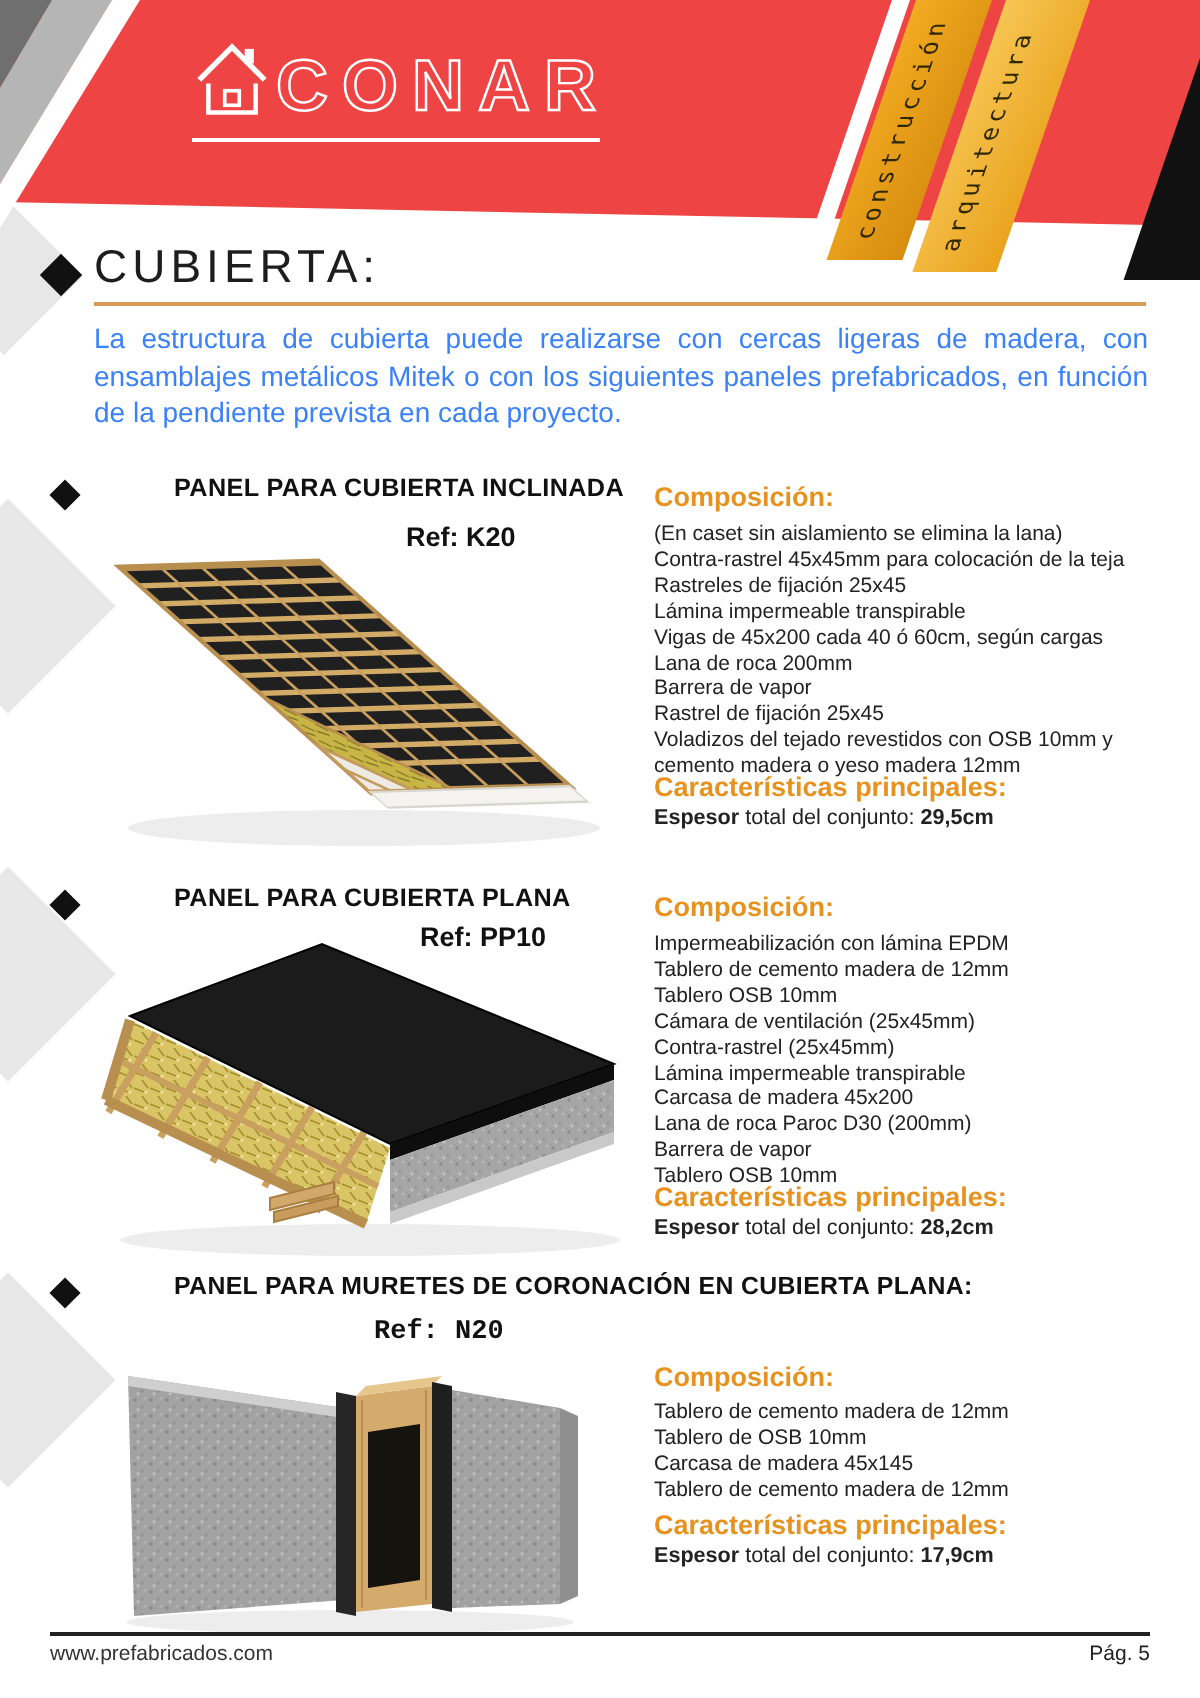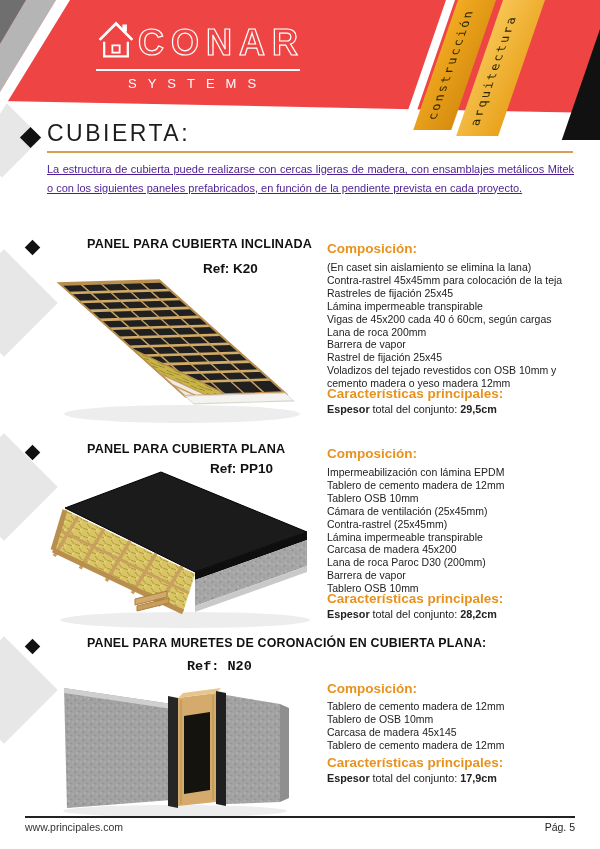--- a/index.html
+++ b/index.html
@@ -35,21 +35,21 @@
   .ld2{width:76px;height:76px;left:-34px;top:265px;}
   .ld3{width:76px;height:76px;left:-34px;top:449px;}
   .ld4{width:76px;height:76px;left:-34px;top:652px;}
 
   
   .diamond{position:absolute;background:#111;transform:rotate(45deg);}
   .title-diamond{width:15px;height:15px;left:23px;top:130px;z-index:2;}
   .page-title{position:absolute;left:47px;top:120px;font-size:23px;letter-spacing:2.5px;color:#1d1d1d;z-index:2;}
   .title-underline{position:absolute;left:47px;top:151px;width:526px;height:2px;background:#d89c54;z-index:2;}
   .intro{position:absolute;left:47px;top:160px;width:527px;text-align:justify;
-    font-size:11px;line-height:18.6px;color:#4c1d95;z-index:2;text-decoration:underline;}
+    font-size:14px;line-height:18.6px;color:#3b82f6;z-index:2;}
 
   
   .sec-diamond{width:11px;height:11px;z-index:2;}
   .sec-h{position:absolute;left:47px;font-size:12.6px;font-weight:bold;color:#111;z-index:2;letter-spacing:.2px;padding-left:40px;}
   .ref{position:absolute;font-size:13.5px;font-weight:bold;color:#111;z-index:2;}
   .comp-h,.car-h{position:absolute;left:327px;font-size:13.5px;font-weight:bold;color:#e8921e;z-index:2;}
   .items{position:absolute;left:327px;width:263px;font-size:10.5px;line-height:12.9px;color:#222;z-index:2;}
   .esp{position:absolute;left:327px;font-size:10.8px;color:#222;z-index:2;}
   .esp .b{font-weight:bold;}
   .illus{position:absolute;z-index:2;}
@@ -68,21 +68,20 @@
     <svg class="house" width="40" height="50" viewBox="0 0 44 50">
       <path d="M4 26 L22 8 L40 26" stroke="#fff" stroke-width="3" fill="none"></path>
       <rect x="29" y="9" width="5" height="8" fill="#fff"></rect>
       <path d="M9 28 V44 H35 V28" stroke="#fff" stroke-width="2.5" fill="none"></path>
       <rect x="18" y="32" width="8" height="8" fill="none" stroke="#fff" stroke-width="2"></rect>
     </svg>
     <svg class="logo-conar" width="180" height="46" viewBox="0 0 180 46">
       <text x="2" y="37" font-family="Liberation Sans, sans-serif" font-size="36" font-weight="bold" letter-spacing="7" stroke="#fff" stroke-width="1.2" fill="none">CONAR</text>
     </svg>
     <div class="logo-line"></div>
-    <div class="logo-sub">SYSTEMS</div>
   </div>
   <div class="corner-dark"></div>
   <div class="corner-stripe"></div>
   <div class="corner-white"></div>
 
   <div class="band band-white"></div>
   <div class="band band1">
     <span class="band-text">construcción</span>
   </div>
   <div class="band band2">
@@ -259,16 +258,16 @@
     <div>Tablero de OSB 10mm</div>
     <div>Carcasa de madera 45x145</div>
     <div>Tablero de cemento madera de 12mm</div>
   </div>
   <div class="car-h" style="top:755px;">Características principales:</div>
   <div class="esp" style="top:772px;">
     <span class="b">Espesor</span><span> total del conjunto: </span><span class="b">17,9cm</span>
   </div>
 
   <div class="footer-line"></div>
-  <div class="footer-site">www.principales.com</div>
+  <div class="footer-site">www.prefabricados.com</div>
   <div class="footer-page">Pág. 5</div>
 
 </div>
 
 </body></html>

